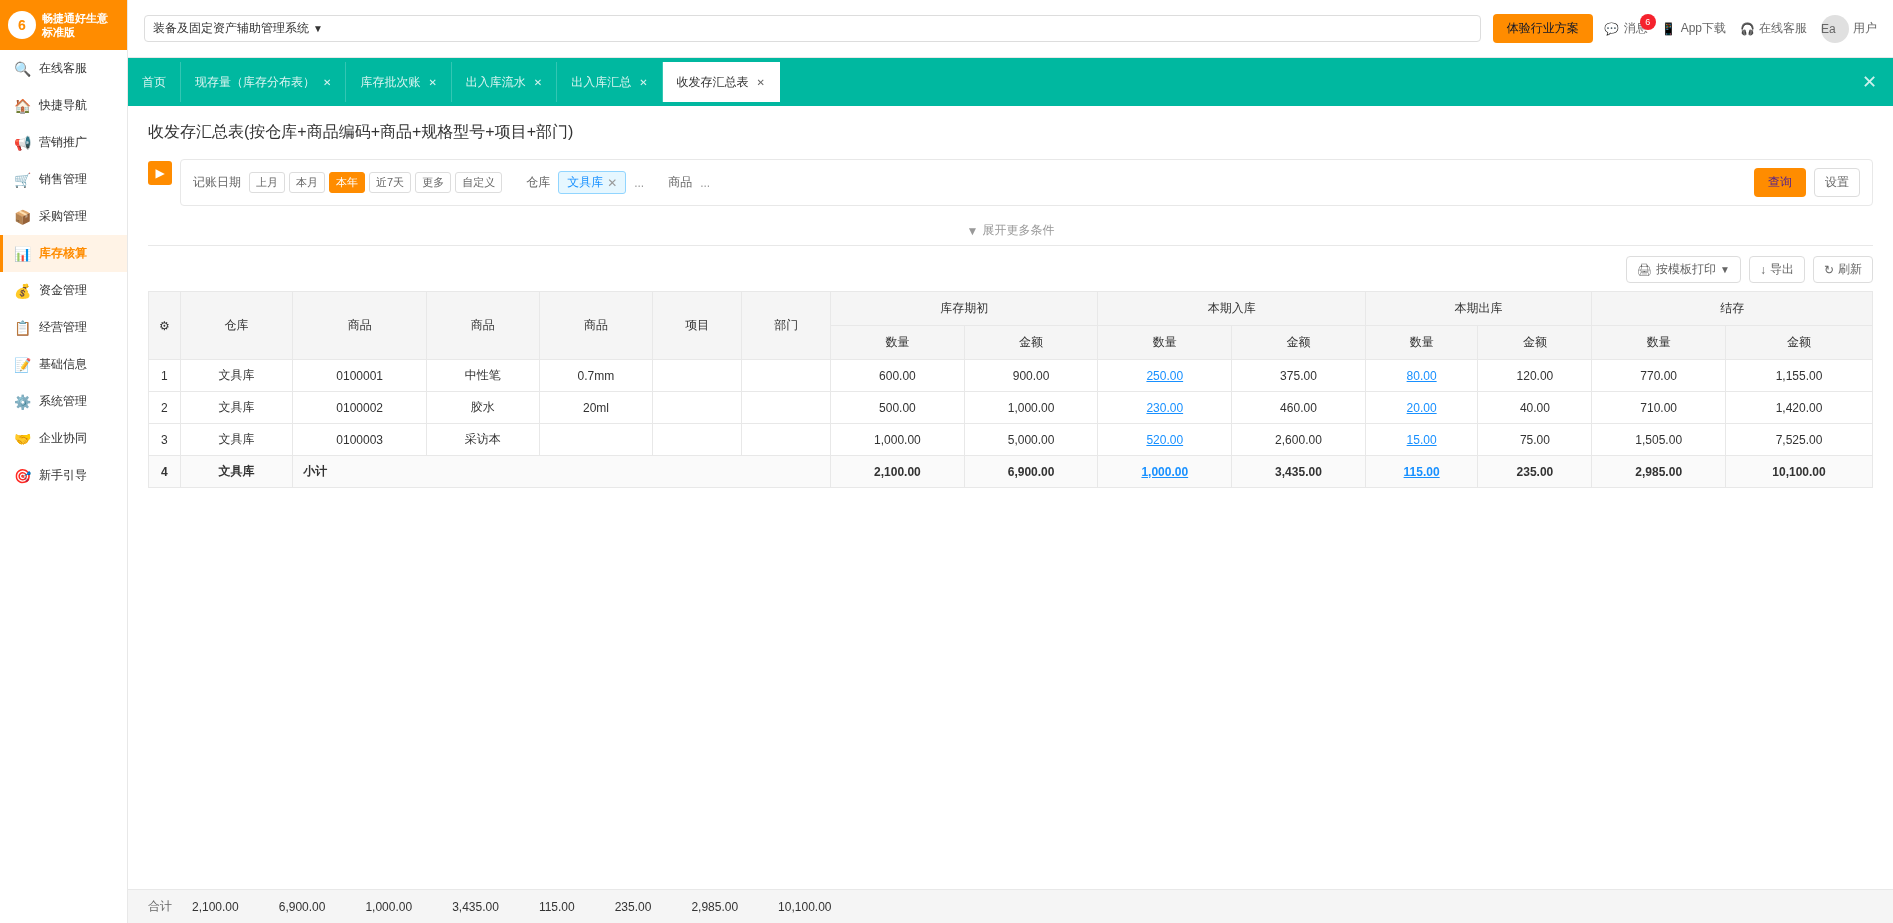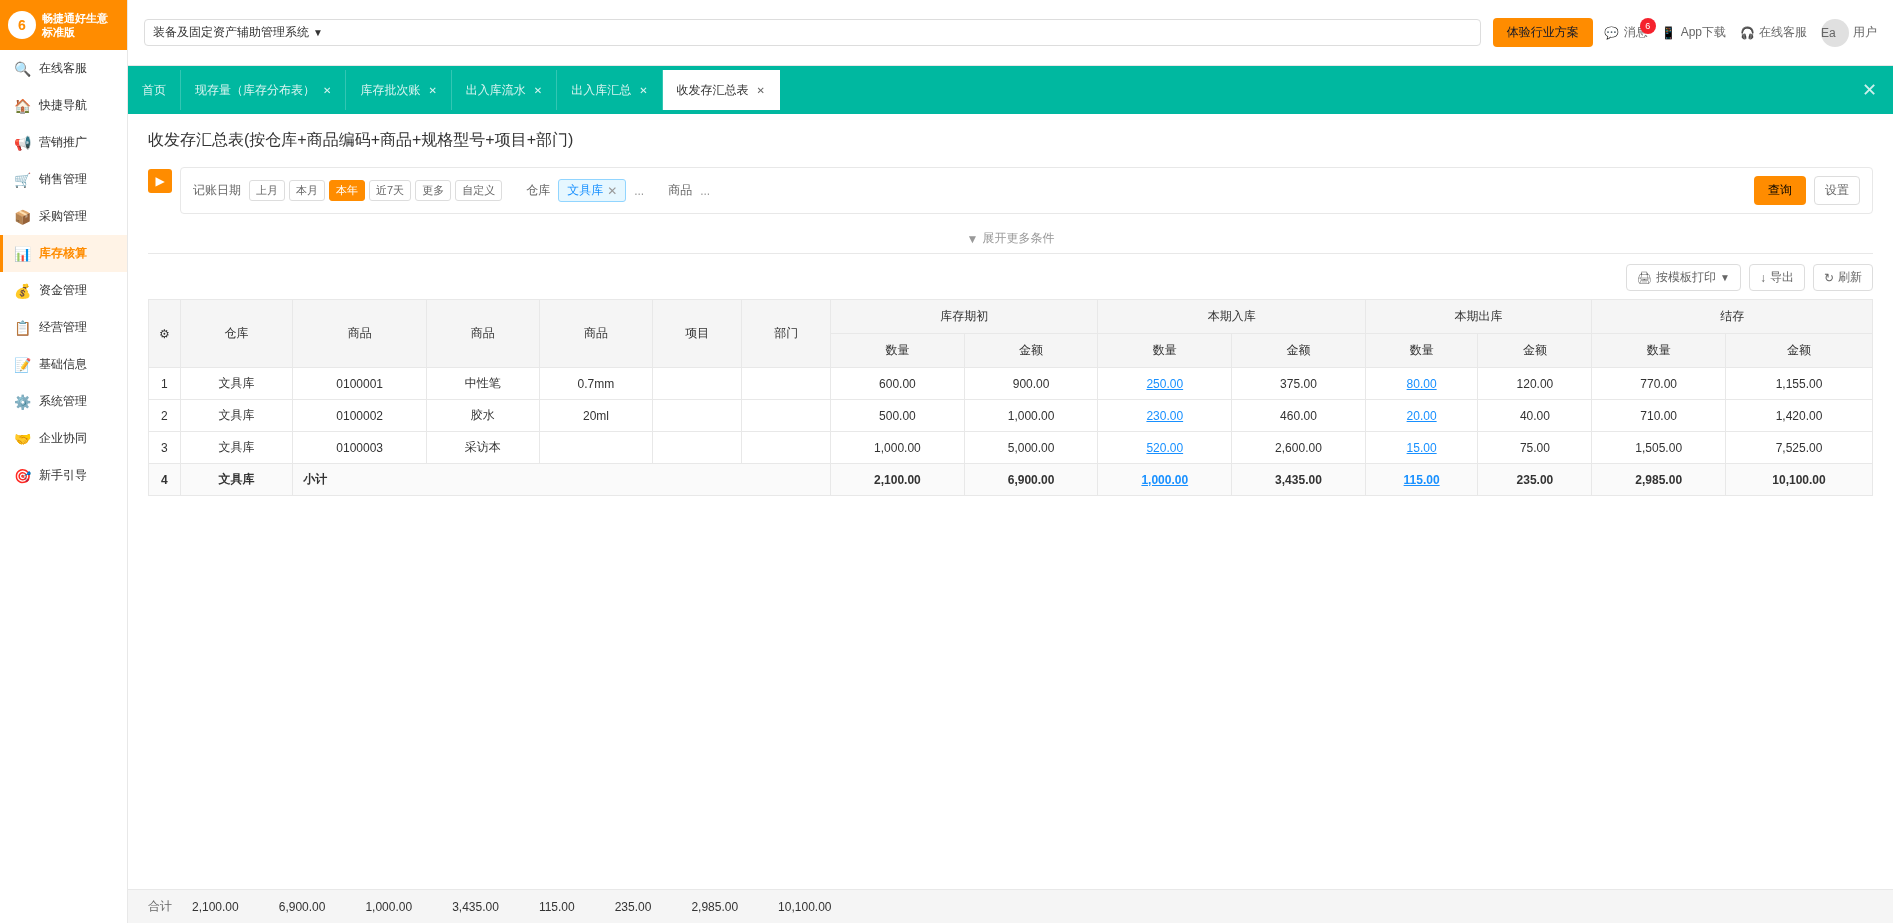--- a/index.html
+++ b/index.html
@@ -12,21 +12,21 @@
     .sidebar-logo-text { font-size: 11px; line-height: 1.3; }
     .sidebar-menu { flex: 1; overflow-y: auto; }
     .sidebar-item { display: flex; align-items: center; gap: 8px; padding: 10px 12px; cursor: pointer; color: #333; font-size: 12px; border-left: 3px solid transparent; }
     .sidebar-item.active { background: #fff3e6; color: #ff8c00; border-left: 3px solid #ff8c00; font-weight: bold; }
     .sidebar-item-icon { width: 16px; height: 16px; display: flex; align-items: center; justify-content: center; font-size: 14px; flex-shrink: 0; }
 
     
     .main { flex: 1; display: flex; flex-direction: column; overflow: hidden; }
 
     
-    .top-header { background: white; height: 66px; display: flex; align-items: center; padding: 0 16px; border-bottom: 1px solid #e8e8e8; gap: 12px; }
+    .top-header { background: white; height: 58px; display: flex; align-items: center; padding: 0 16px; border-bottom: 1px solid #e8e8e8; gap: 12px; }
     .top-header-title { font-size: 13px; color: #333; flex: 1; }
     .top-header-selector { display: flex; align-items: center; gap: 4px; border: 1px solid #ddd; padding: 4px 8px; border-radius: 4px; cursor: pointer; font-size: 12px; color: #333; }
     .experience-btn { background: #ff8c00; color: #0f172a; border: none; padding: 6px 14px; border-radius: 4px; cursor: pointer; font-size: 12px; }
     .top-actions { display: flex; align-items: center; gap: 14px; color: #666; font-size: 12px; }
     .top-action-item { display: flex; align-items: center; gap: 4px; cursor: pointer; }
     .user-avatar { width: 28px; height: 28px; background: #e0e0e0; border-radius: 50%; display: flex; align-items: center; font-size: 12px; color: #666; }
 
     
     .tab-bar { background: #00b8a0; display: flex; align-items: center; padding: 0; height: 48px; overflow-x: auto; }
     .tab-item { display: flex; align-items: center; gap: 6px; padding: 0 14px; height: 40px; cursor: pointer; font-size: 12px; color: rgba(255,255,255,0.85); white-space: nowrap; border-right: 1px solid rgba(255,255,255,0.2); }
@@ -38,21 +38,21 @@
     .page-content { background: white; margin: 0; padding: 16px 20px; min-height: 100%; }
 
     
     .page-title { font-size: 16px; color: #333; margin-bottom: 16px; font-weight: 500; }
     .filter-group { display: flex; align-items: center; gap: 8px; }
     .date-shortcuts { display: flex; gap: 4px; align-items: center; }
     .date-shortcut-btn { padding: 2px 6px; border: 1px solid #ddd; border-radius: 3px; cursor: pointer; background: white; font-size: 11px; color: #666; }
     .date-shortcut-btn.active { background: #ff8c00; color: white; border-color: #ff8c00; }
     .warehouse-tag { display: flex; align-items: center; gap: 4px; background: #e6f7ff; border: 1px solid #91d5ff; padding: 2px 8px; border-radius: 3px; font-size: 12px; color: #1890ff; }
     .warehouse-tag-close { cursor: pointer; color: #999; }
-    .query-btn { background: #ff8c00; color: #000000; border: none; padding: 5px 14px; border-radius: 4px; cursor: pointer; font-size: 12px; margin-left: auto; }
+    .query-btn { background: #ff8c00; color: #4c1d95; border: none; padding: 5px 14px; border-radius: 4px; cursor: pointer; font-size: 12px; margin-left: auto; }
     .settings-btn { background: white; color: #666; border: 1px solid #ddd; padding: 5px 10px; border-radius: 4px; cursor: pointer; font-size: 12px; }
 
     
     .expand-more { display: flex; justify-content: center; padding: 6px; border-bottom: 1px solid #e8e8e8; }
     .expand-more-btn { color: #999; font-size: 12px; cursor: pointer; display: flex; align-items: center; gap: 4px; background: none; border: none; }
     .toolbar-btn { display: flex; align-items: center; gap: 4px; padding: 4px 10px; border: 1px solid #ddd; border-radius: 4px; cursor: pointer; background: white; font-size: 12px; color: #666; }
 
     
     .data-table { width: 100%; border-collapse: collapse; font-size: 12px; }
     .data-table th { background: #f5f5f5; padding: 8px 10px; text-align: center; border: 1px solid #e8e8e8; color: #333; font-weight: 500; white-space: nowrap; }

